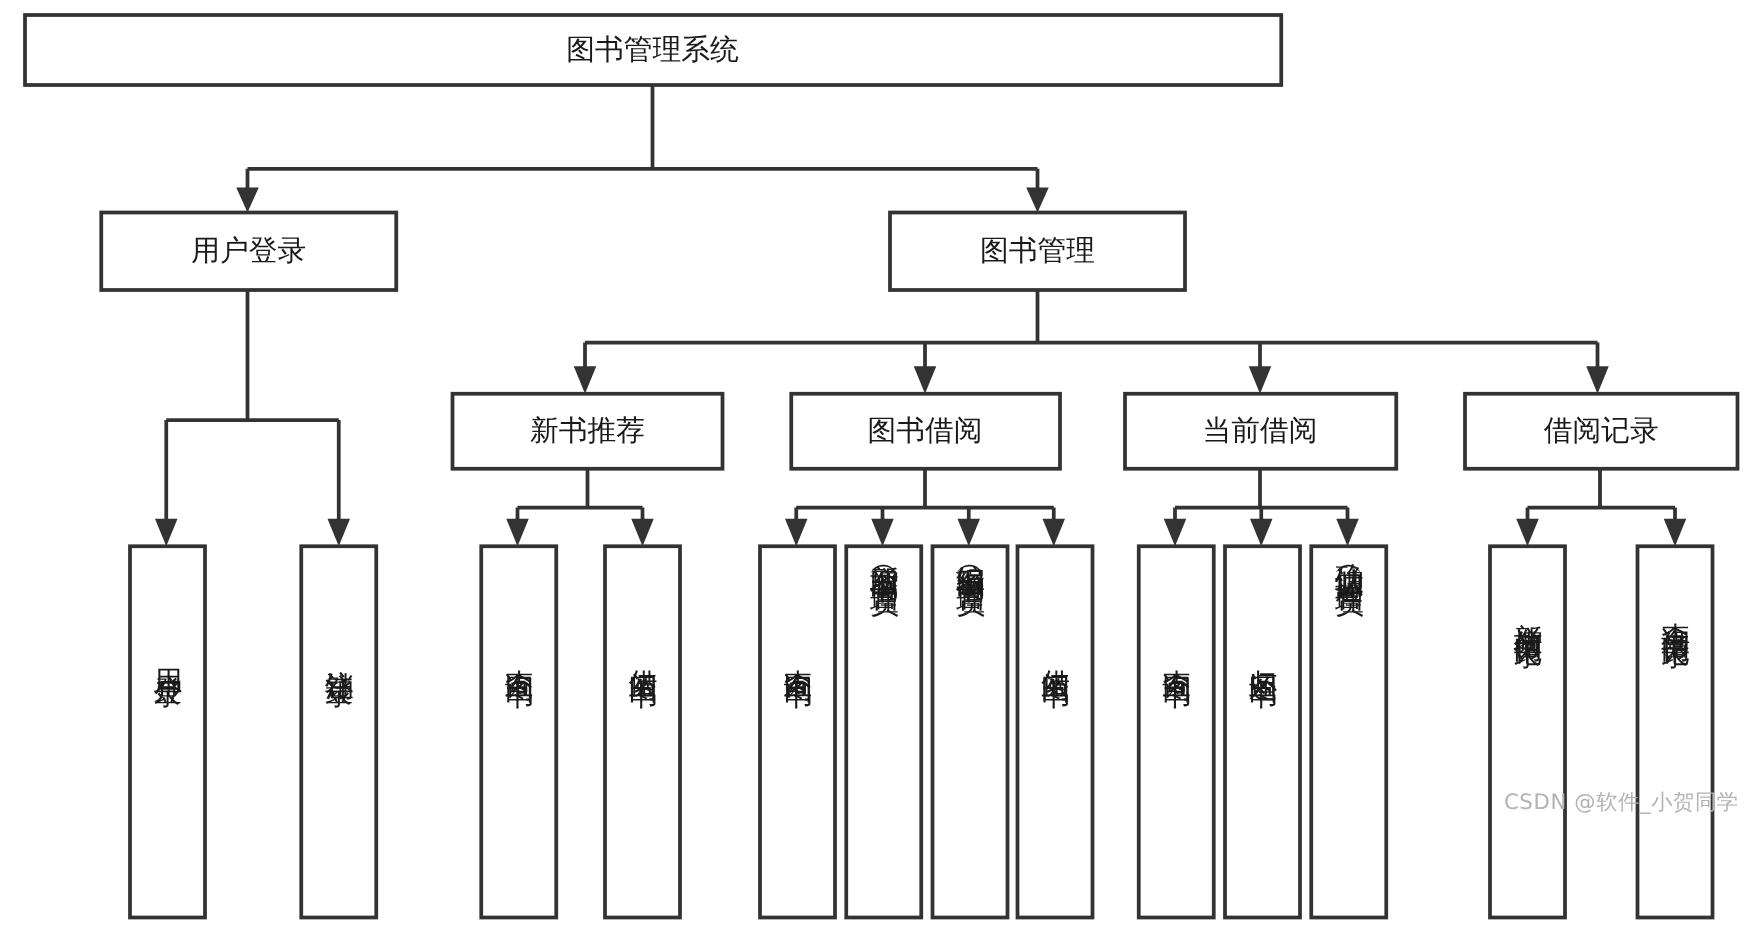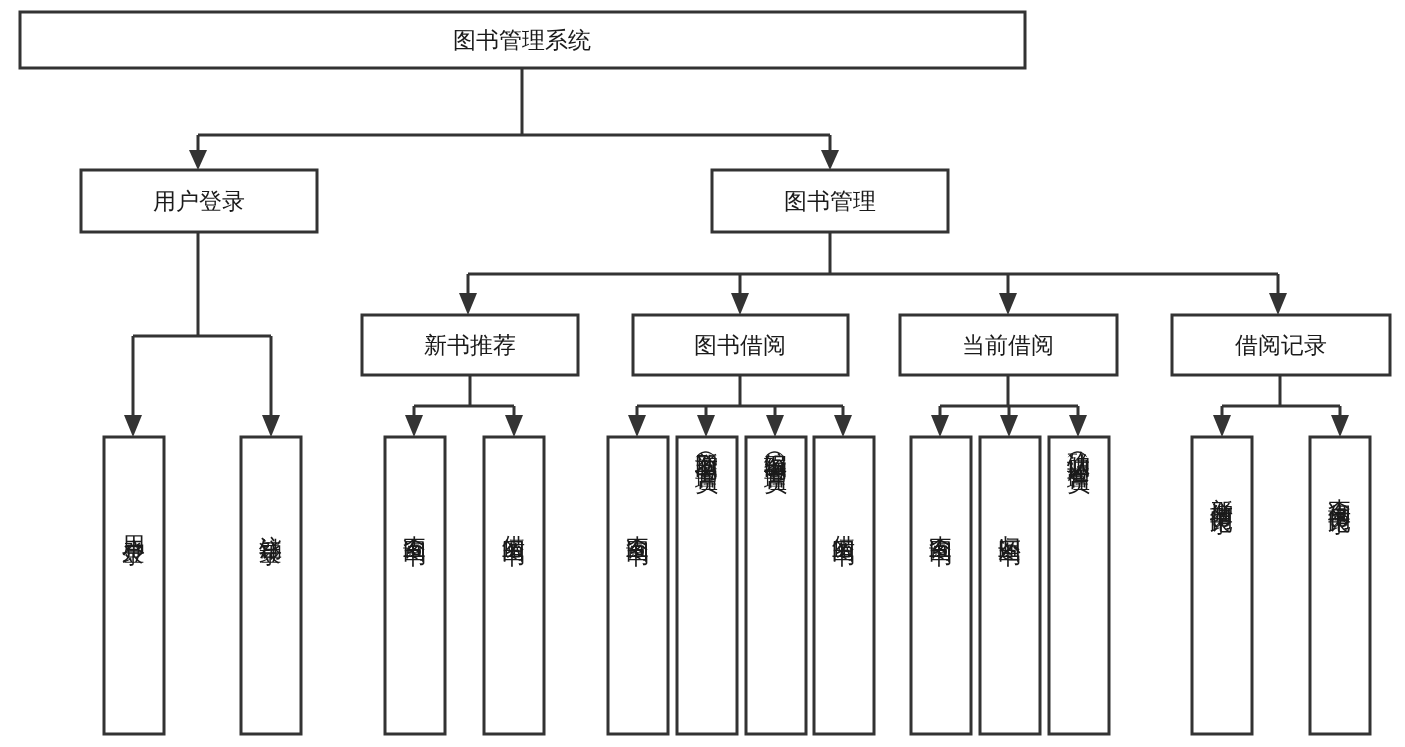--- a/index.html
+++ b/index.html
@@ -237,14 +237,15 @@
       <text class="node-label-v" x="1222" y="489">新增借阅记录</text>
     </g>
 
     <g>
       <rect class="node-box" x="1310" y="437" width="60" height="297"></rect>
       <text class="node-label-v" x="1340" y="489">查询借阅记录</text>
     </g>
 
   </svg>
 
+  <div class="watermark">CSDN @软件_小贺同学</div>
 
 </div>
 
 </body></html>

